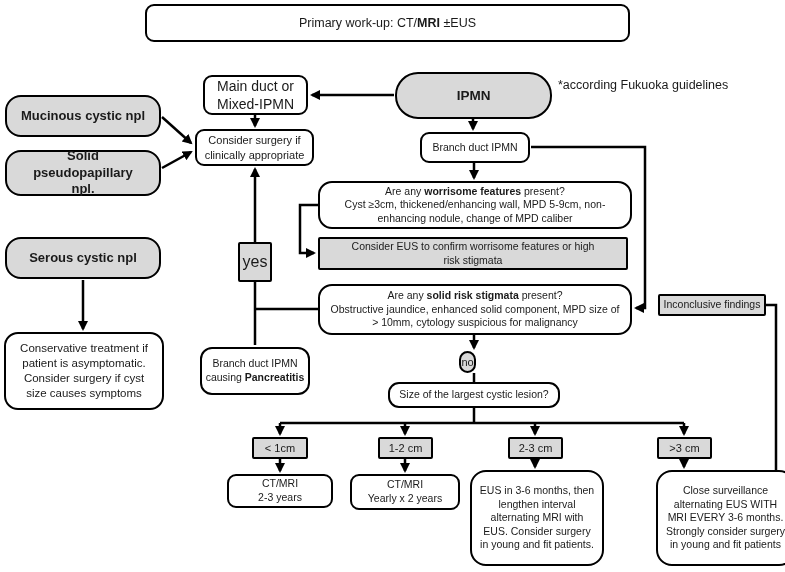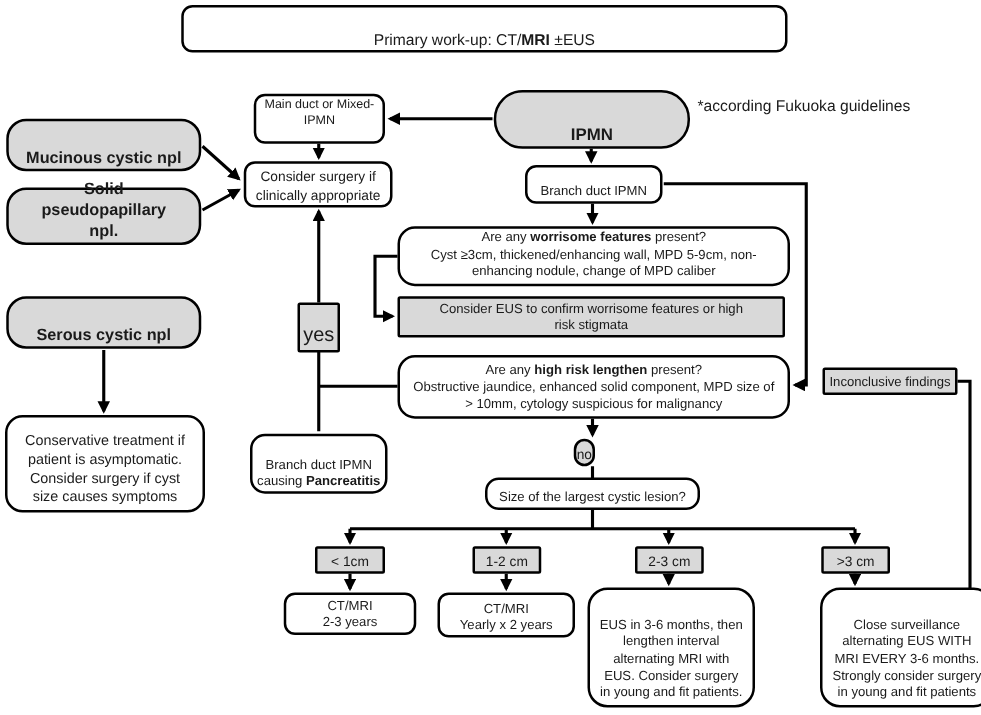--- a/index.html
+++ b/index.html
@@ -1,20 +1,20 @@
 <!DOCTYPE html>
 <html><head>
 <meta charset="utf-8">
 <style>
   html,body{margin:0;padding:0;background:#fff;}
   .canvas{position:relative;width:785px;height:572px;background:#ffffff;overflow:hidden;
           font-family:"Liberation Sans",sans-serif;color:#1a1a1a;}
   .lines{position:absolute;left:0;top:0;z-index:0;}
   .box{position:absolute;box-sizing:border-box;display:flex;flex-direction:column;
-       align-items:center;justify-content:flex-end;text-align:center;z-index:1;
+       align-items:center;justify-content:center;text-align:center;z-index:1;
        line-height:1.3;background:#ffffff;border:2.5px solid #000;}
   .white{background:#ffffff;border-radius:9px;}
   .grayr{background:#d9d9d9;border-radius:16px;}
   .grays{background:#d9d9d9;border:2px solid #000;border-radius:2px;}
   .bold{font-weight:bold;}
   .annotation{position:absolute;z-index:1;font-size:12.5px;color:#1a1a1a;white-space:nowrap;}
   b{font-weight:bold;}
 </style>
 </head>
 <body>
@@ -65,21 +65,21 @@
   <div class="box grayr bold" style="left:5px;top:150px;width:156px;height:46px;font-size:13px;padding:0 14px;">
     <span>Solid pseudopapillary npl.</span>
   </div>
   <div class="box grayr bold" style="left:5px;top:237px;width:156px;height:42px;font-size:13px;">
     <span>Serous cystic npl</span>
   </div>
   <div class="box white" style="left:4px;top:332px;width:160px;height:78px;font-size:11.5px;border-radius:14px;padding:2px 8px;">
     <span>Conservative treatment if patient is asymptomatic. Consider surgery if cyst size causes symptoms</span>
   </div>
 
-  <div class="box white" style="left:203px;top:75px;width:105px;height:40px;font-size:10px;padding:10px 6px;">
+  <div class="box white" style="left:203px;top:75px;width:105px;height:40px;font-size:14px;padding:10px 6px;">
     <span>Main duct or Mixed-IPMN</span>
   </div>
   <div class="box white" style="left:195px;top:129px;width:119px;height:37px;font-size:11px;padding:0 4px;">
     <span>Consider surgery if clinically appropriate</span>
   </div>
   <div class="box grayr bold" style="left:395px;top:72px;width:157px;height:47px;font-size:13.5px;border-radius:23px;">
     <span>IPMN</span>
   </div>
   <div class="annotation" style="left:558px;top:78px;">*according Fukuoka guidelines</div>
   <div class="box white" style="left:420px;top:132px;width:110px;height:31px;font-size:10.5px;">
@@ -87,21 +87,21 @@
   </div>
 
   <div class="box white" style="left:318px;top:181px;width:314px;height:48px;font-size:10.5px;border-radius:14px;padding:2px 8px;">
     <div><span>Are any </span><b>worrisome features</b><span> present?</span></div>
     <div>Cyst ≥3cm, thickened/enhancing wall, MPD 5-9cm, non-enhancing nodule, change of MPD caliber</div>
   </div>
   <div class="box grays" style="left:318px;top:237px;width:310px;height:33px;font-size:10.5px;padding:0 28px;">
     <span>Consider EUS to confirm worrisome features or high risk stigmata</span>
   </div>
   <div class="box white" style="left:318px;top:284px;width:314px;height:51px;font-size:10.5px;border-radius:14px;padding:2px 8px;">
-    <div><span>Are any </span><b>high risk lengthen</b><span> present?</span></div>
+    <div><span>Are any </span><b>solid risk stigmata</b><span> present?</span></div>
     <div>Obstructive jaundice, enhanced solid component, MPD size of &gt; 10mm, cytology suspicious for malignancy</div>
   </div>
 
   <div class="box grays" style="left:238px;top:242px;width:34px;height:40px;font-size:16px;">
     <span>yes</span>
   </div>
   <div class="box grays" style="left:459px;top:351px;width:17px;height:22px;font-size:11px;border-radius:11px;">
     <span>no</span>
   </div>
   <div class="box white" style="left:200px;top:347px;width:110px;height:48px;font-size:10.5px;border-radius:12px;">

